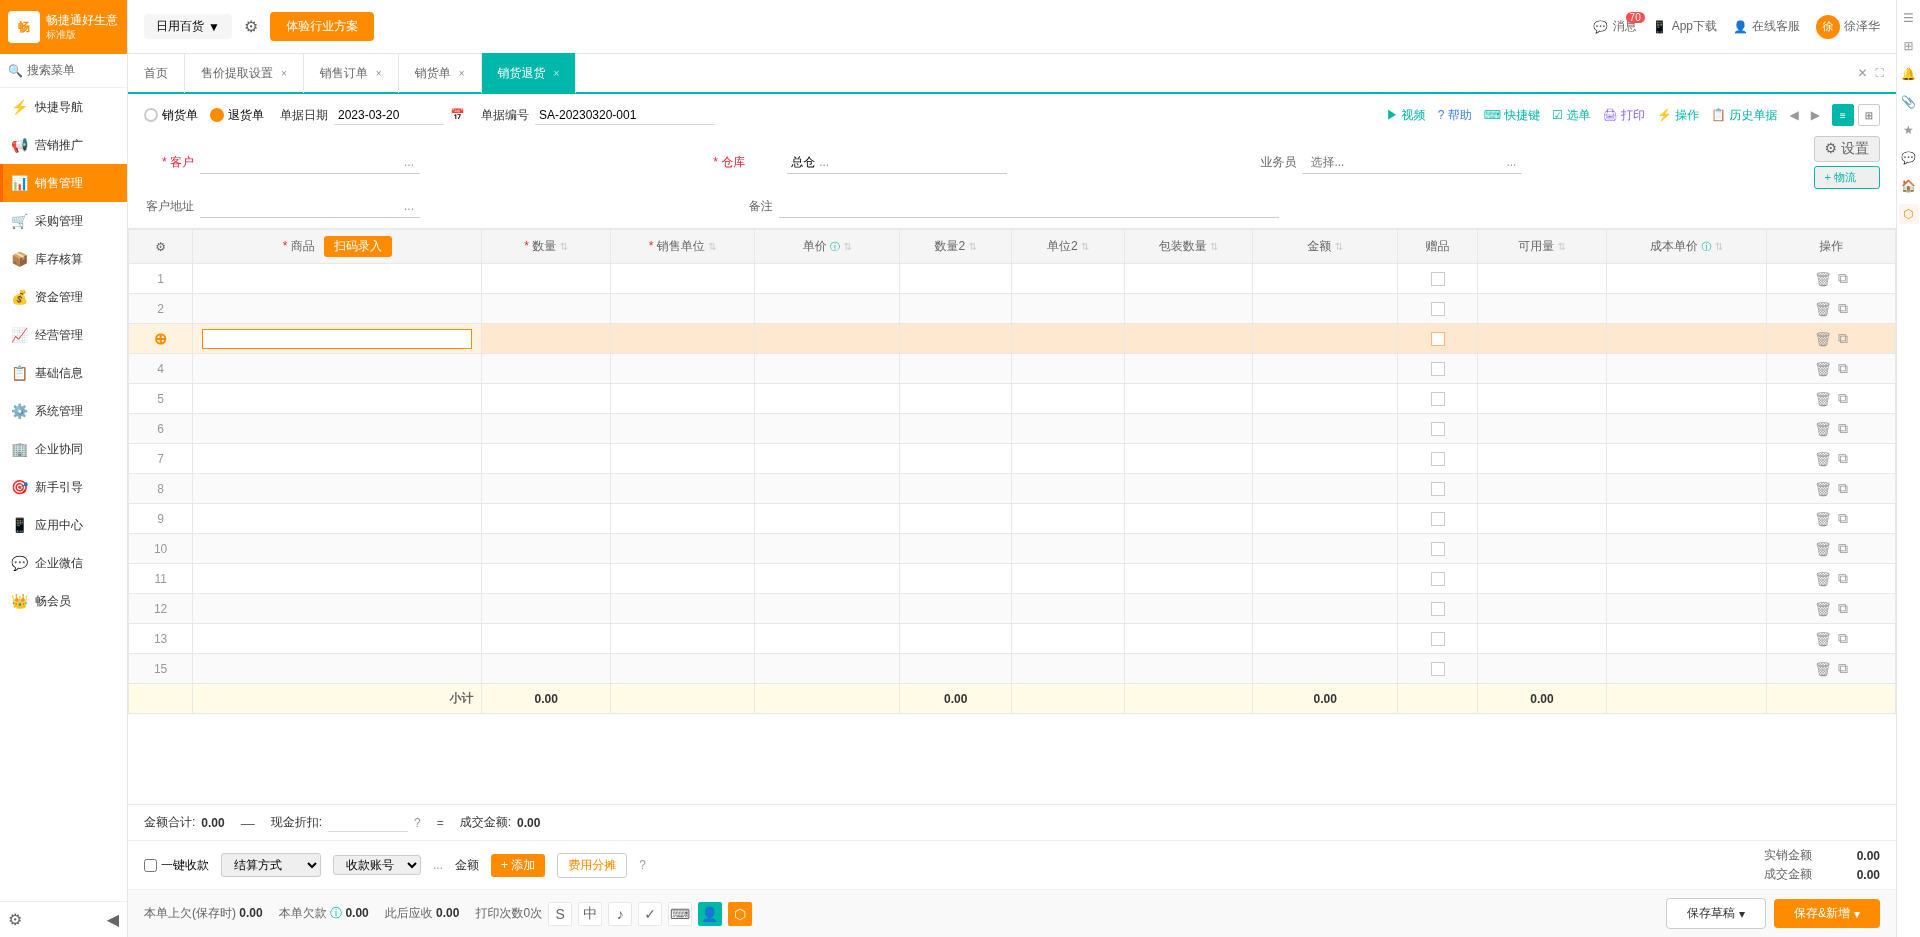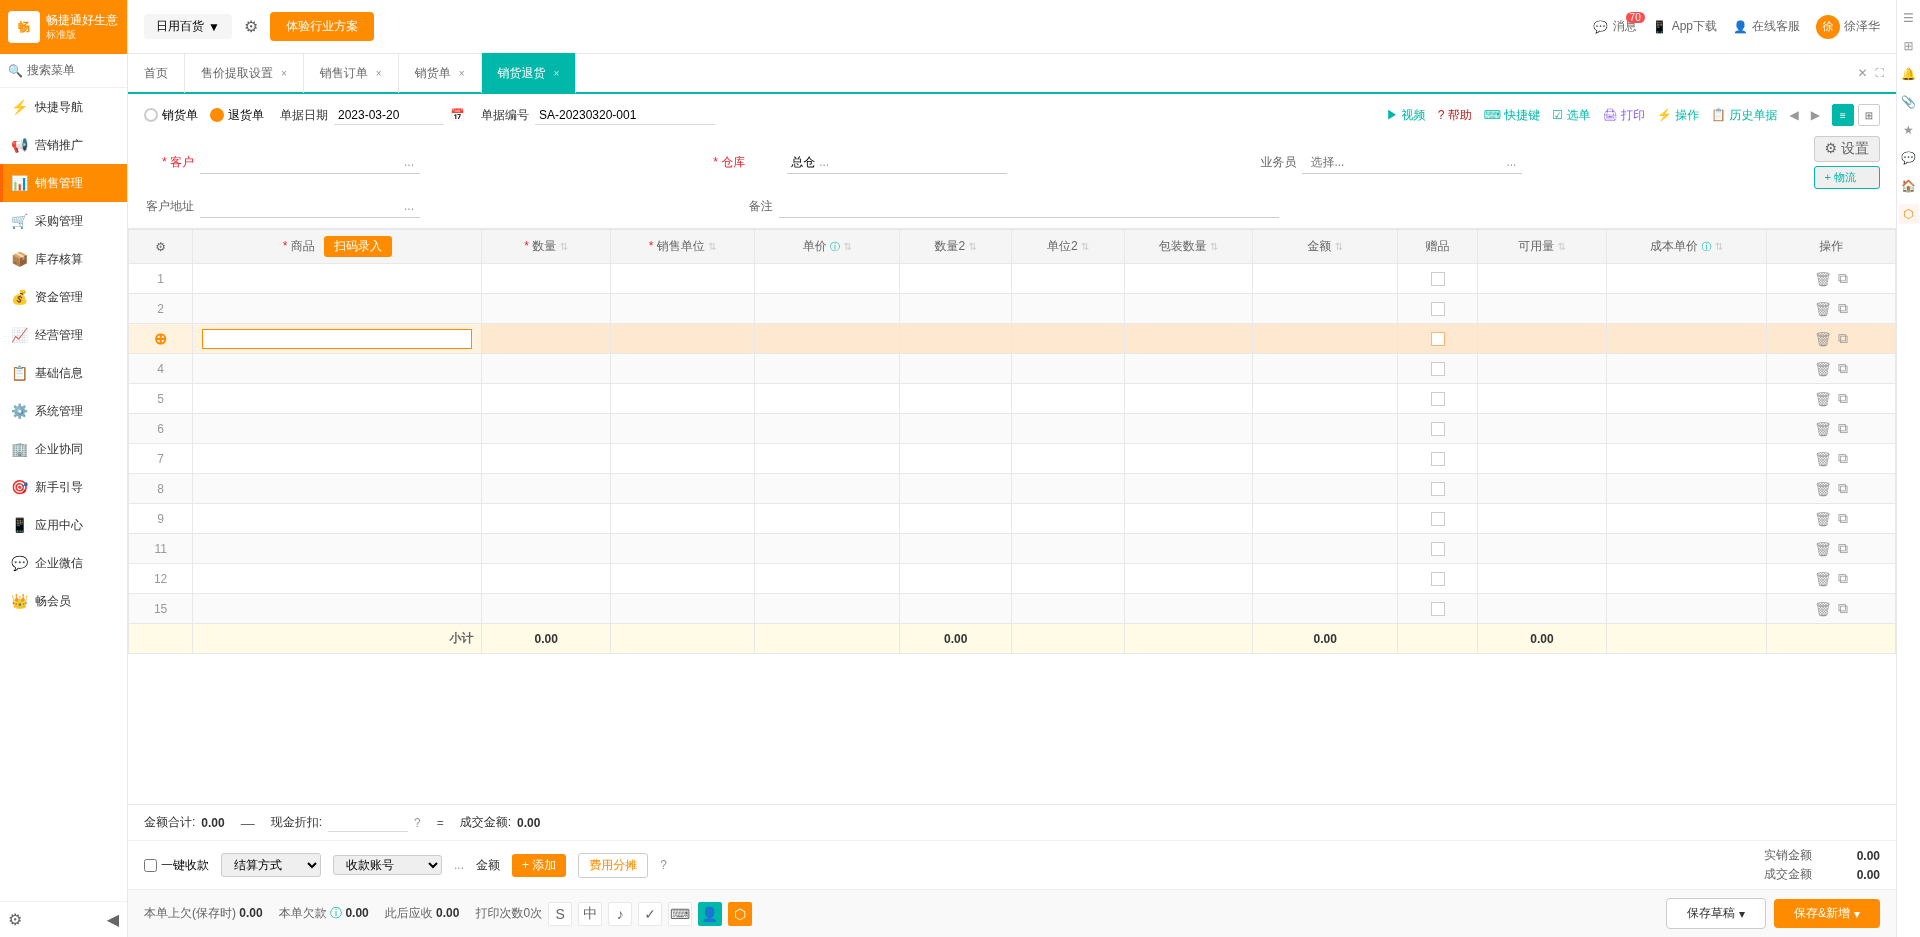--- a/index.html
+++ b/index.html
@@ -65,21 +65,21 @@
     tbody tr.highlighted td { background: #fff3e0; }
     .row-num { color: #999; }
     .checkbox-cell { display: flex; align-items: center; justify-content: center; }
     .checkbox { width: 14px; height: 14px; border: 1px solid #ccc; background: #fff; display: inline-block; }
     .action-icons { display: flex; align-items: center; justify-content: center; gap: 6px; }
     .icon-trash, .icon-copy { color: #999; cursor: pointer; font-size: 14px; }
 
     
     .total-row td { background: #fffbe6; font-weight: bold; color: #333; }
     .payment-select { border: 1px solid #ccc; padding: 3px 8px; border-radius: 3px; width: 100px; }
-    .payment-acct { border: 1px solid #ccc; padding: 1px 8px; border-radius: 3px; width: 109px; }
+    .payment-acct { border: 1px solid #ccc; padding: 1px 8px; border-radius: 3px; width: 88px; }
     .btn-add { background: #ff8c00; color: #fff; border: none; padding: 3px 10px; border-radius: 3px; cursor: pointer; font-size: 12px; display: flex; align-items: center; gap: 3px; }
     .btn-expense { background: #fff; border: 1px solid #ccc; padding: 3px 10px; border-radius: 3px; cursor: pointer; font-size: 12px; color: #ff8c00; }
     .help-icon { color: #999; cursor: pointer; }
     .btn-save-draft { background: #fff; border: 1px solid #ccc; padding: 6px 20px; border-radius: 4px; cursor: pointer; font-size: 12px; color: #333; display: flex; align-items: center; gap: 4px; }
     .btn-save-new { background: #ff8c00; color: #fff; border: none; padding: 6px 20px; border-radius: 4px; cursor: pointer; font-size: 12px; display: flex; align-items: center; gap: 4px; }
 
     
     .right-panel { width: 24px; background: #fff; border-left: 1px solid #e8e8e8; display: flex; flex-direction: column; align-items: center; padding-top: 8px; gap: 8px; }
     .right-panel-icon { width: 20px; height: 20px; display: flex; align-items: center; justify-content: center; color: #999; cursor: pointer; font-size: 12px; }
     .right-panel-icon.active { color: #ff8c00; background: #fff5f0; border-radius: 3px; }
@@ -251,21 +251,21 @@
             <input class="input-underline" style="width: 110px;" value="2023-03-20">
             <span style="cursor:pointer;color:#999;">📅</span>
           </div>
           <div class="order-no">
             <span style="color:#333;">单据编号</span>
             <input class="input-underline" style="width: 180px;" value="SA-20230320-001">
           </div>
         </div>
         <div class="form-header-right">
           <span style="color:#00b8a9;cursor:pointer;">▶ 视频</span>
-          <span style="color:#b91c1c;cursor:pointer;">? 帮助</span>
+          <span style="color:#3b82f6;cursor:pointer;">? 帮助</span>
           <span style="color:#00b8a9;cursor:pointer;">⌨ 快捷键</span>
           <span style="color:#00b8a9;cursor:pointer;">☑ 选单</span>
           <span style="color:#8b5cf6;cursor:pointer;">🖨 打印</span>
           <span style="color:#00b8a9;cursor:pointer;">⚡ 操作</span>
           <span style="color:#00b8a9;cursor:pointer;">📋 历史单据</span>
           <span style="color:#999;cursor:pointer;">◀</span>
           <span style="color:#999;cursor:pointer;">▶</span>
           <div class="view-toggle">
             <div class="view-btn active">≡</div>
             <div class="view-btn">⊞</div>
@@ -596,20 +596,44 @@
                 <td></td>
                 <td></td>
                 <td>
                   <div class="action-icons">
                     <span class="icon-trash">🗑</span>
                     <span class="icon-copy">⧉</span>
                   </div>
                 </td>
               </tr>
             <tr>
+                <td class="row-num">10</td>
+                <td></td>
+                <td></td>
+                <td></td>
+                <td></td>
+                <td></td>
+                <td></td>
+                <td></td>
+                <td></td>
+                <td>
+                  <div class="checkbox-cell">
+                    <span class="checkbox"></span>
+                  </div>
+                </td>
+                <td></td>
+                <td></td>
+                <td>
+                  <div class="action-icons">
+                    <span class="icon-trash">🗑</span>
+                    <span class="icon-copy">⧉</span>
+                  </div>
+                </td>
+              </tr>
+            <tr>
                 <td class="row-num">11</td>
                 <td></td>
                 <td></td>
                 <td></td>
                 <td></td>
                 <td></td>
                 <td></td>
                 <td></td>
                 <td></td>
                 <td>
@@ -621,20 +645,44 @@
                 <td></td>
                 <td>
                   <div class="action-icons">
                     <span class="icon-trash">🗑</span>
                     <span class="icon-copy">⧉</span>
                   </div>
                 </td>
               </tr>
             <tr>
                 <td class="row-num">12</td>
+                <td></td>
+                <td></td>
+                <td></td>
+                <td></td>
+                <td></td>
+                <td></td>
+                <td></td>
+                <td></td>
+                <td>
+                  <div class="checkbox-cell">
+                    <span class="checkbox"></span>
+                  </div>
+                </td>
+                <td></td>
+                <td></td>
+                <td>
+                  <div class="action-icons">
+                    <span class="icon-trash">🗑</span>
+                    <span class="icon-copy">⧉</span>
+                  </div>
+                </td>
+              </tr>
+            <tr>
+                <td class="row-num">13</td>
                 <td></td>
                 <td></td>
                 <td></td>
                 <td></td>
                 <td></td>
                 <td></td>
                 <td></td>
                 <td></td>
                 <td>
                   <div class="checkbox-cell">

